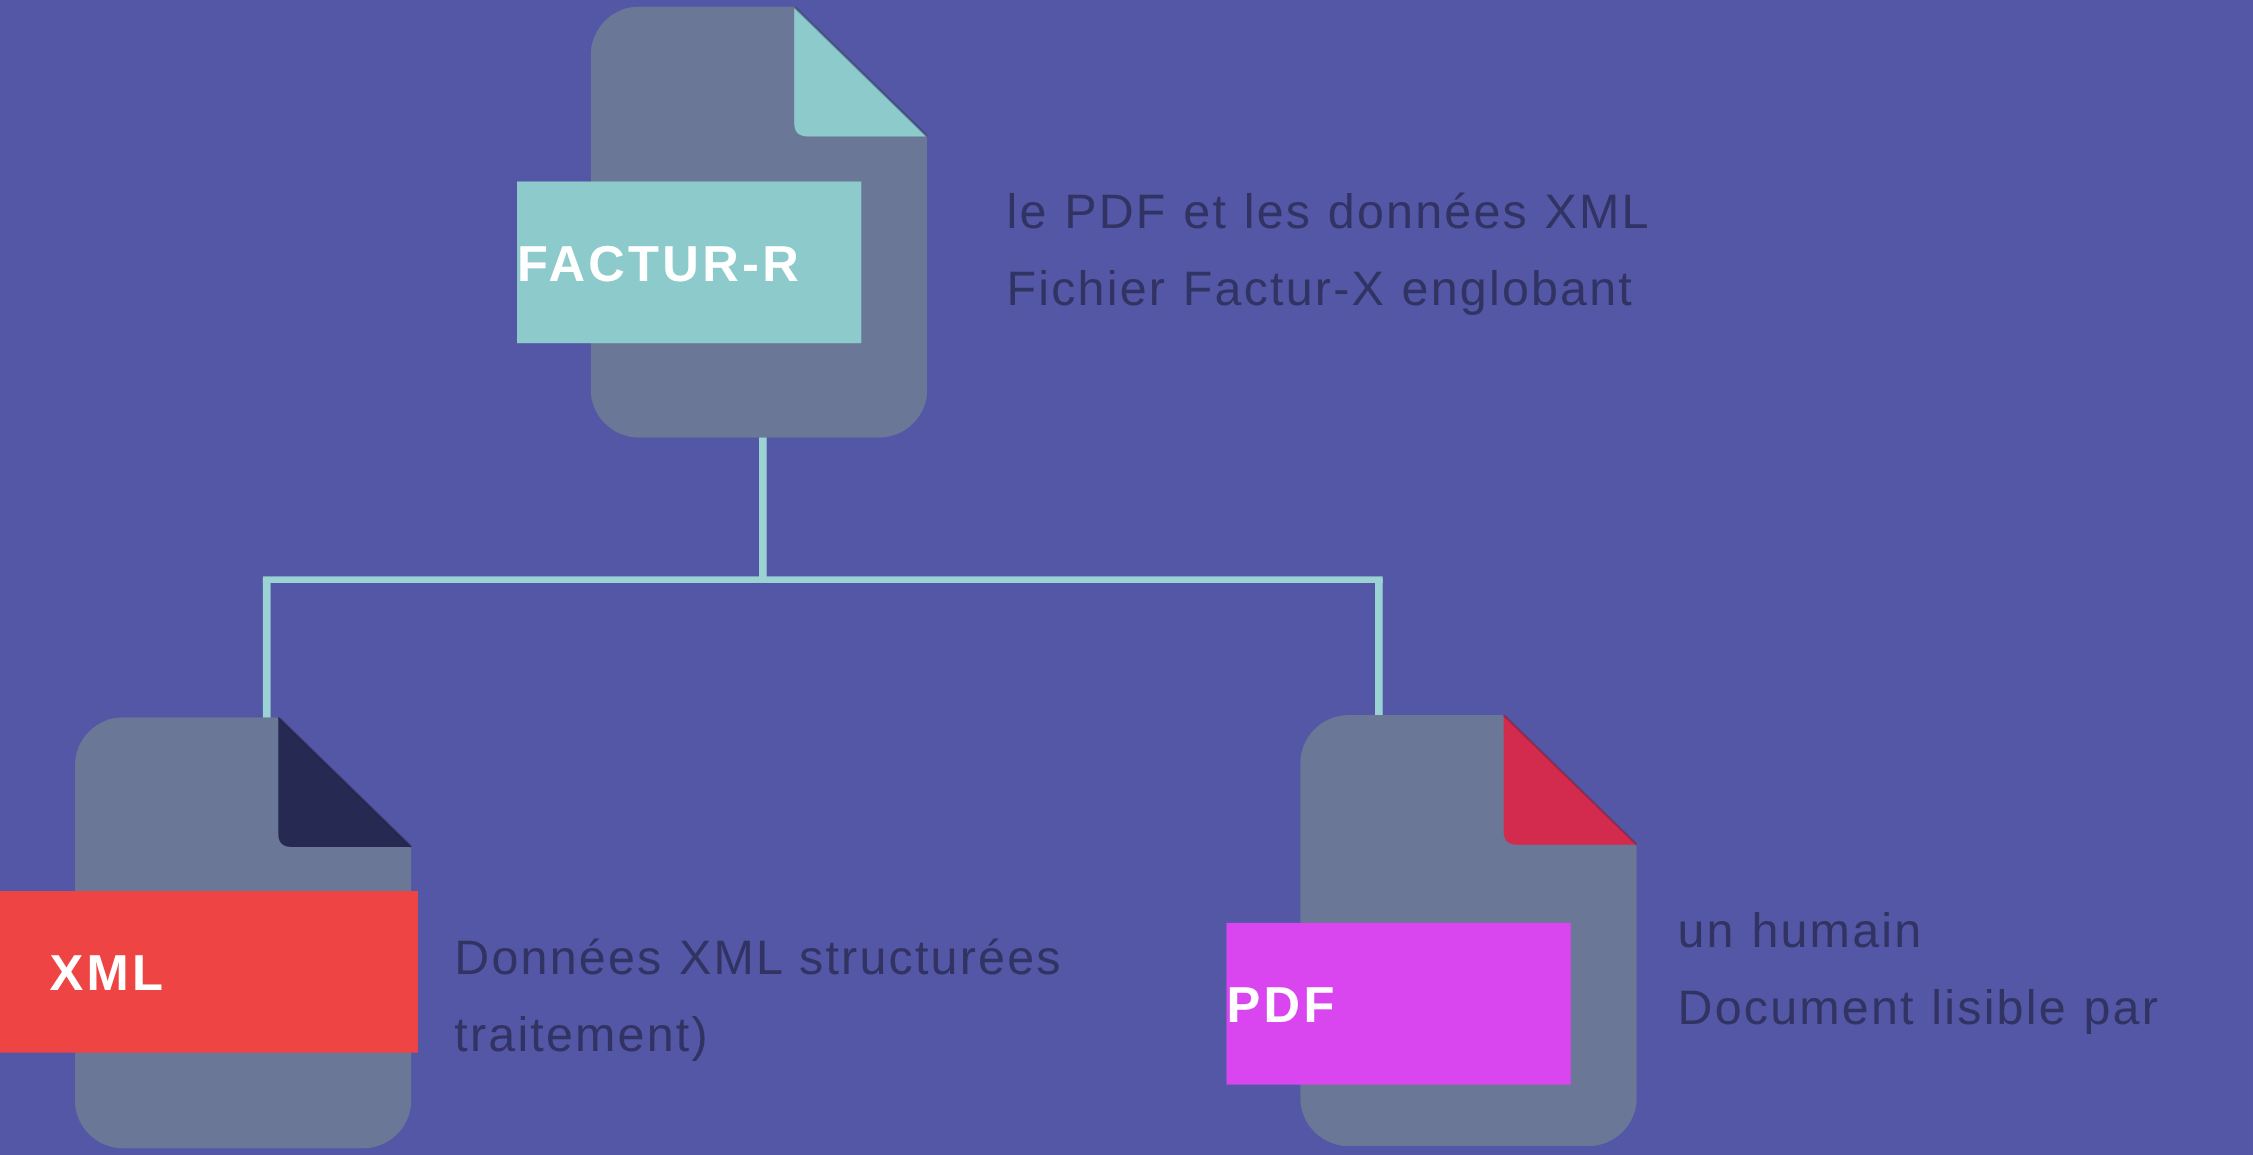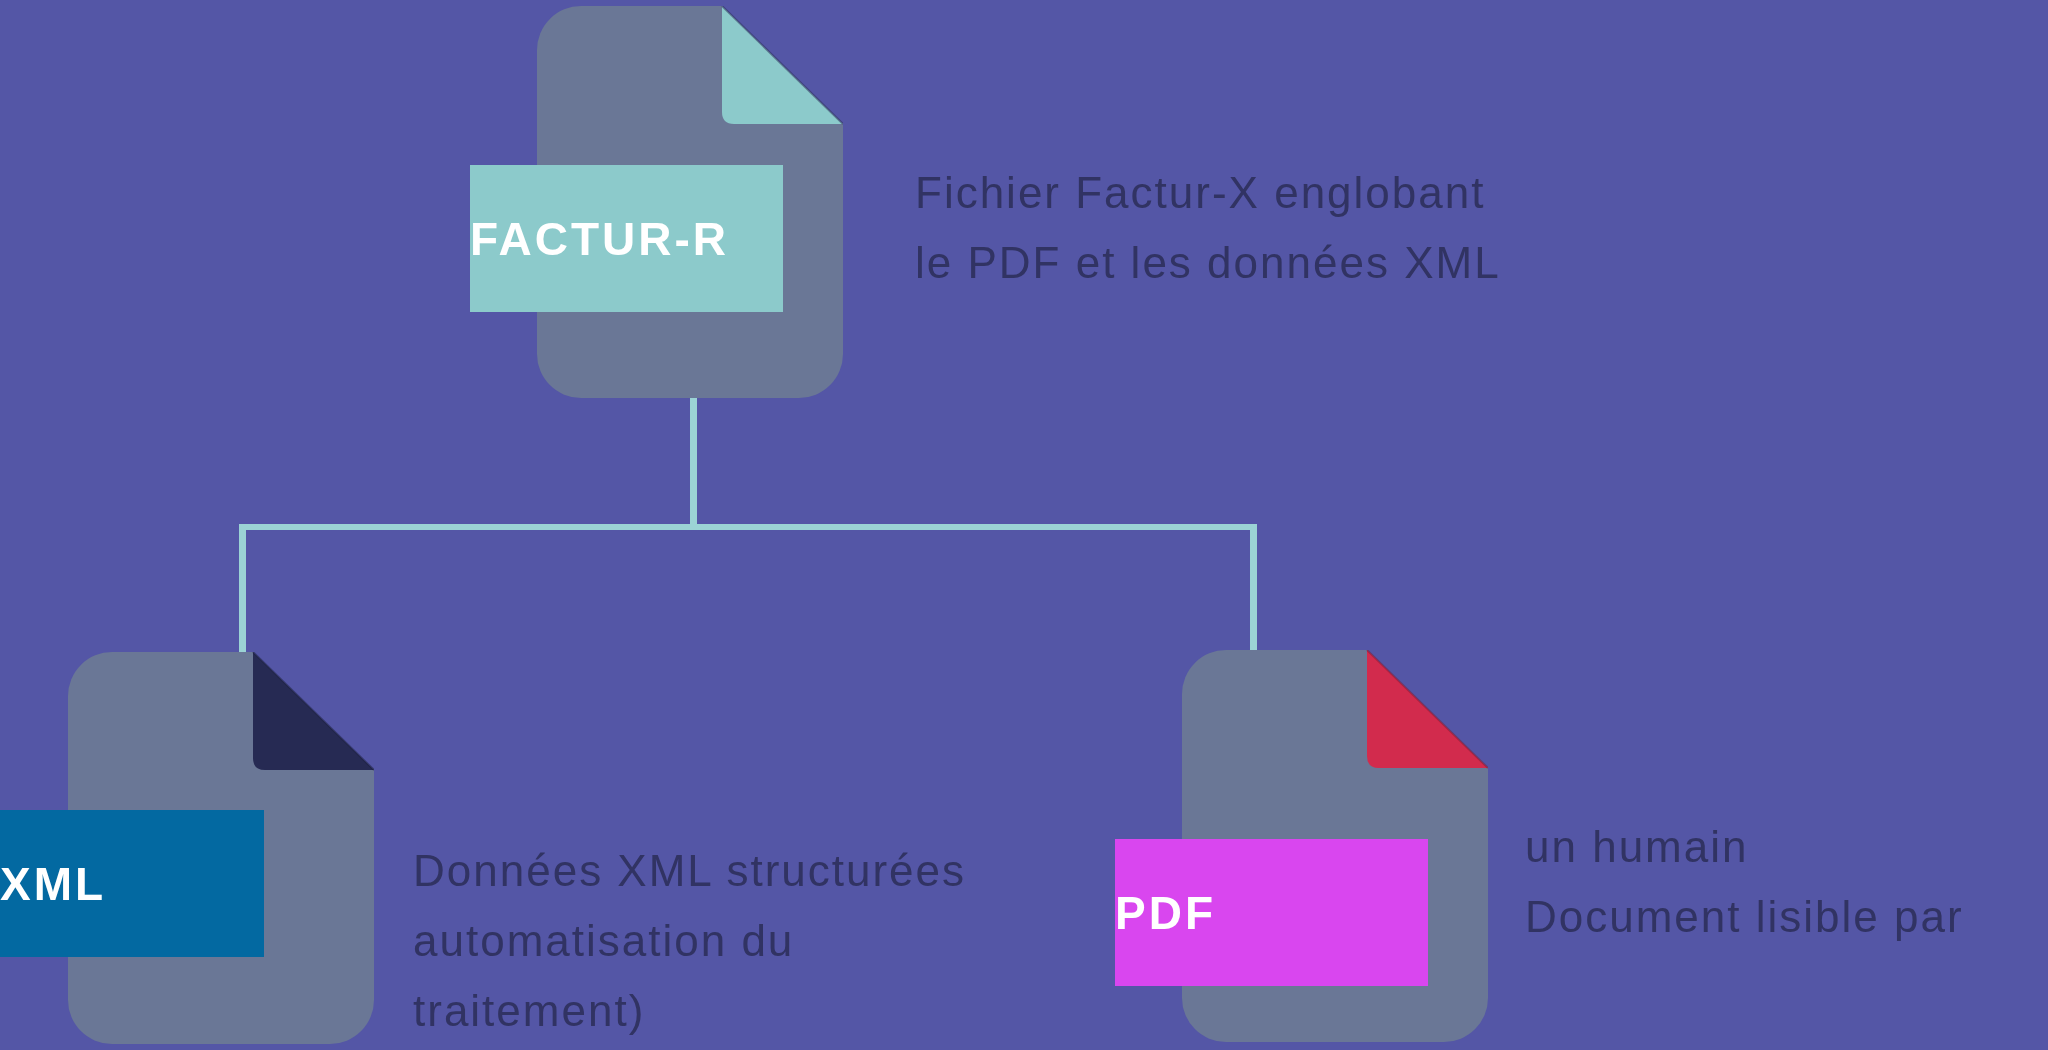--- a/index.html
+++ b/index.html
@@ -41,21 +41,21 @@
   
   .file-band {
     position: absolute;
     width: 313px;
     height: 147px;
     display: flex;
     align-items: center;
     justify-content: flex-start;
   }
   #band-facturx { left: 470px;  top: 165px; background: #8CCACB; }
-  #band-xml     { left: 0px;    top: 810px; width: 264px; background: #0369a1; }
+  #band-xml     { left: 0px;    top: 810px; width: 335px; background: #ef4444; padding-left: 45px; }
   #band-pdf     { left: 1115px; top: 839px; background: #d946ef; }
 
   .band-label {
     color: #FFFFFF;
     font-weight: bold;
     font-size: 46px;
     letter-spacing: 3px;
     white-space: nowrap;
   }
 
@@ -106,27 +106,26 @@
 
   <div id="band-xml" class="file-band">
     <span class="band-label">XML</span>
   </div>
 
   <div id="band-pdf" class="file-band">
     <span class="band-label">PDF</span>
   </div>
 
   <div id="annotation-facturx" class="annotation">
+    <div>le PDF et les données XML</div>
     <div>Fichier Factur-X englobant</div>
-    <div>le PDF et les données XML</div>
   </div>
 
   <div id="annotation-xml" class="annotation">
     <div>Données XML structurées</div>
-    <div>automatisation du</div>
     <div>traitement)</div>
   </div>
 
   <div id="annotation-pdf" class="annotation">
     <div>un humain</div>
     <div>Document lisible par</div>
   </div>
 
 </div>
 

